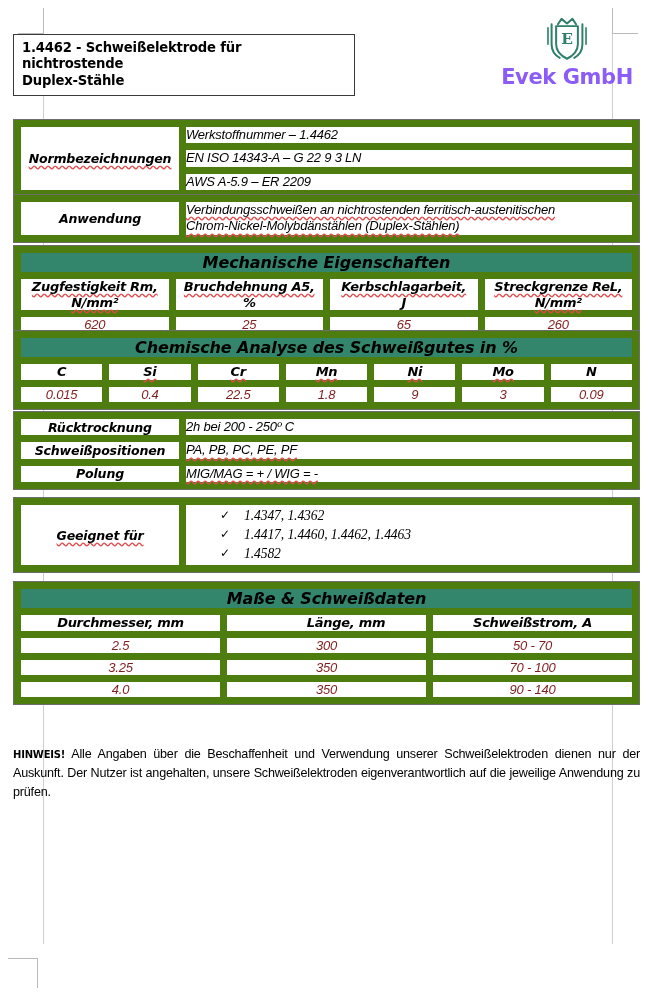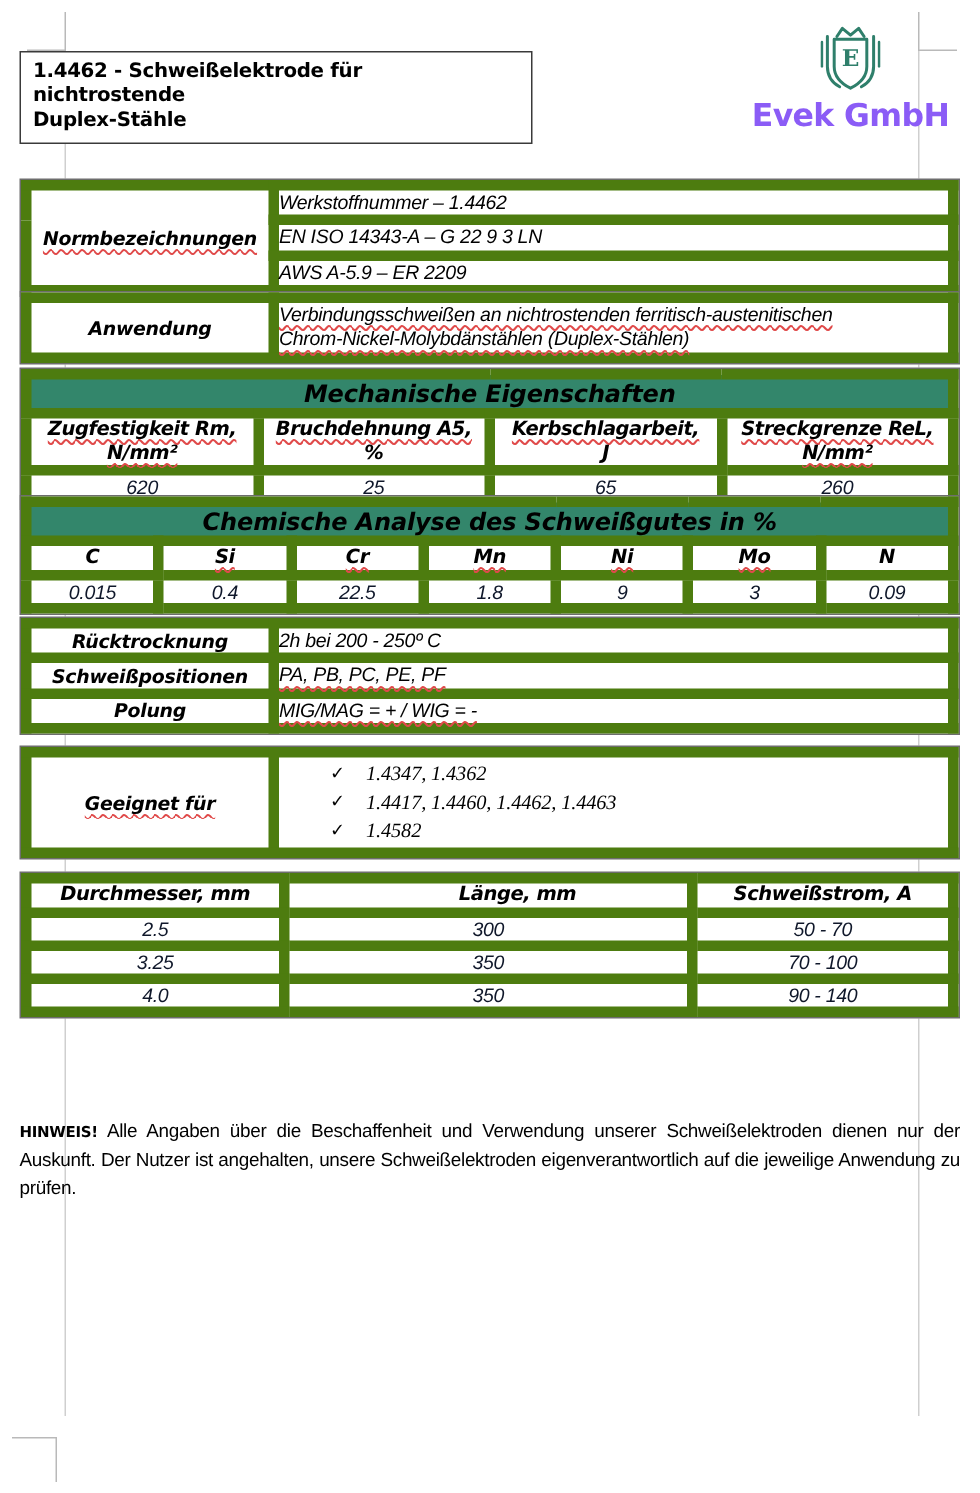--- a/index.html
+++ b/index.html
@@ -115,21 +115,21 @@
     font-size: 13px;
     text-align: left;
     padding: 1px 6px;
     line-height: 1.26;
     letter-spacing: -0.2px;
   }
   .val-c {
     font-family: "Liberation Sans", sans-serif;
     font-size: 13px;
     text-align: center;
-    color: #0f172a;
+    color: #7f1d1d;
     padding: 3px 4px;
     letter-spacing: -0.2px;
   }
 
   .bandhead {
     background: #33866b;
     color: #000000;
     font-family: "DejaVu Sans", sans-serif;
     font-weight: bold;
     font-size: 16px;
@@ -370,20 +370,23 @@
           </ul>
         </td>
       </tr>
     </tbody>
       </table>
   </div>
 
   <div class="blk" style="top:581px;">
     <table class="t">
       <tbody>
+          <tr>
+        <td class="bandhead" colspan="3">Maße &amp; Schweißdaten</td>
+      </tr>
       <tr>
         <td class="colhead" style="width:165px;">Durchmesser, mm</td>
         <td class="colhead" style="width:226px;padding-left:39px;">Länge, mm</td>
         <td class="colhead">Schweißstrom, A</td>
       </tr>
       <tr>
         <td class="val-c">2.5</td>
         <td class="val-c">300</td>
         <td class="val-c">50 - 70</td>
       </tr>

